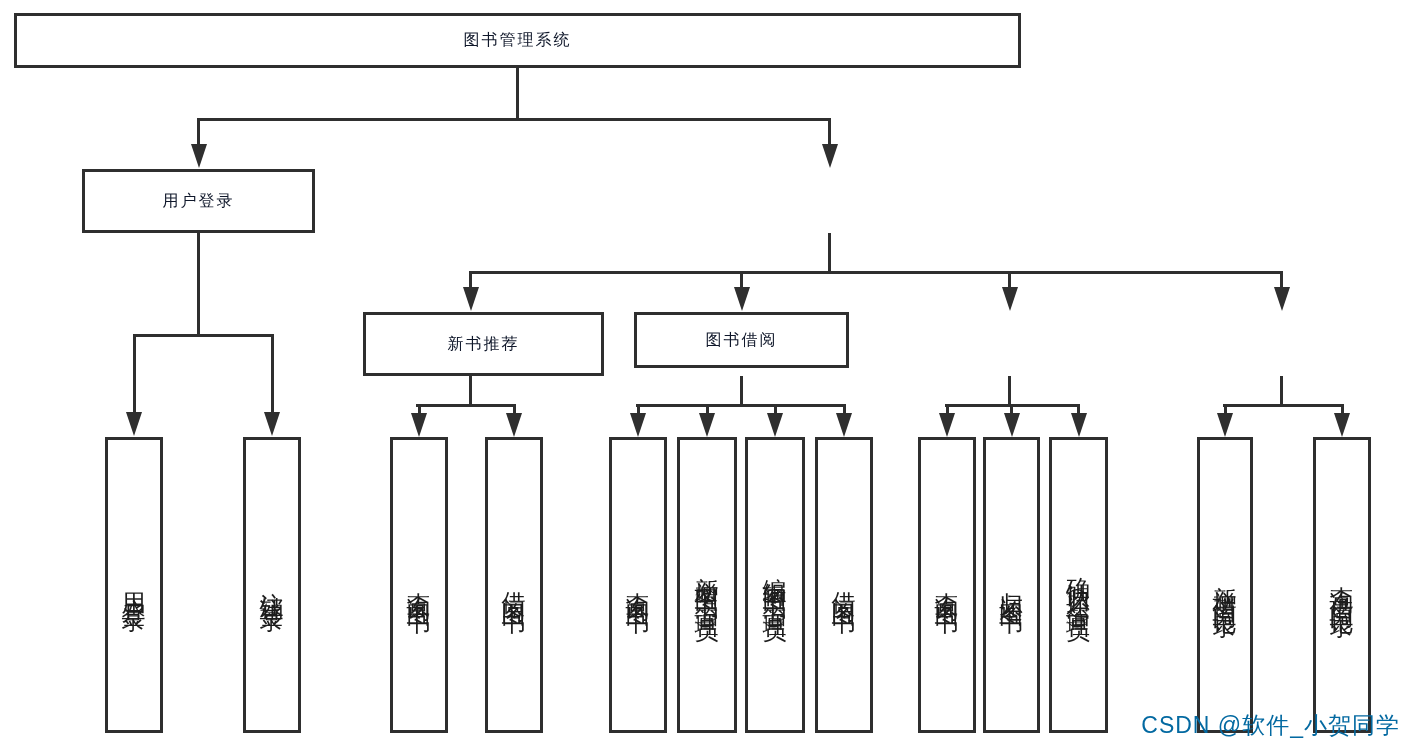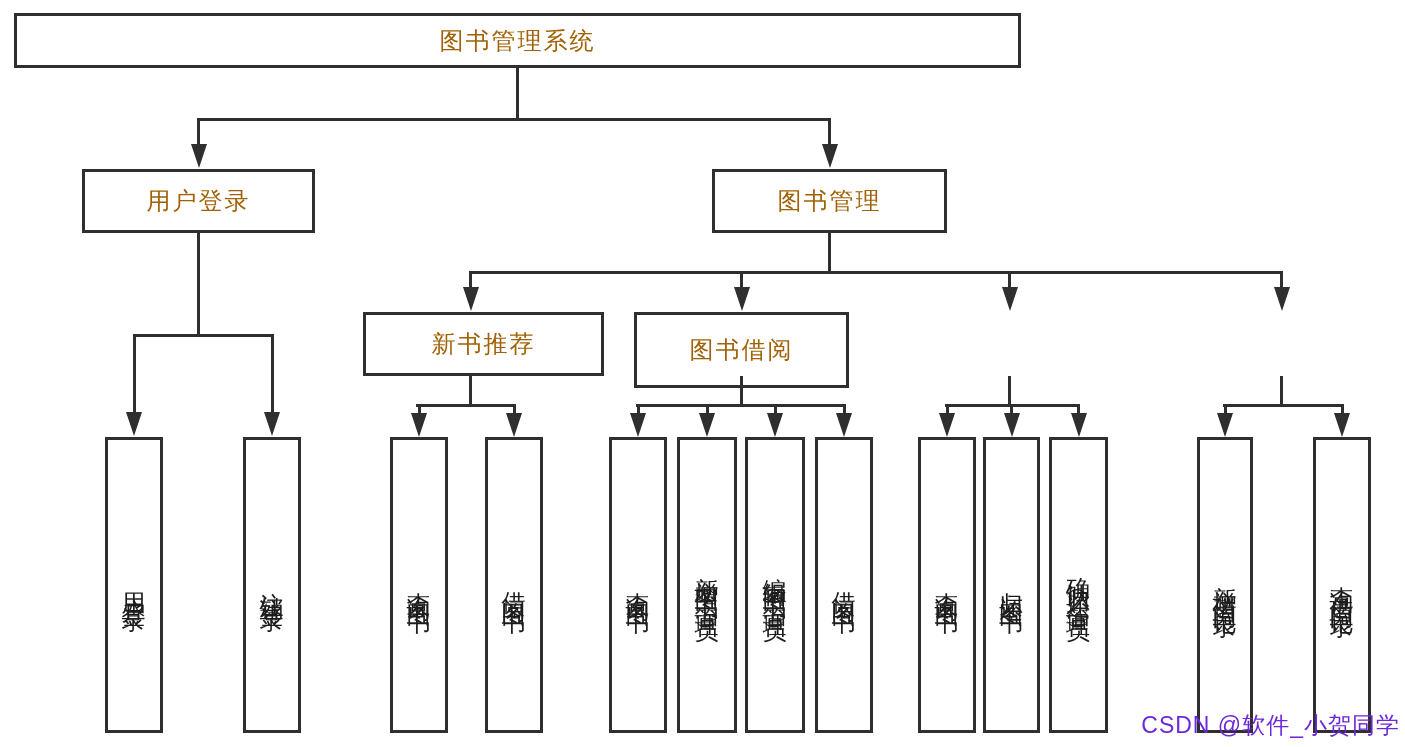--- a/index.html
+++ b/index.html
@@ -5,57 +5,54 @@
   html,body{margin:0;padding:0;background:#ffffff;}
   .stage{
     position:relative;width:1405px;height:747px;background:#ffffff;overflow:hidden;
     font-family:"Liberation Sans","DejaVu Sans",sans-serif;
   }
   .box{
     position:absolute;box-sizing:border-box;border:3px solid #2f2f2f;background:#ffffff;
     display:flex;align-items:center;justify-content:center;
   }
   .hbox .lbl{
-    font-size:24px;color:#a16207;letter-spacing:2px;white-space:nowrap;
+    font-size:16px;color:#0f172a;letter-spacing:2px;white-space:nowrap;
   }
   .vbox .lbl{
     writing-mode:vertical-lr;text-orientation:mixed;
     font-size:24px;color:#1c1c1c;letter-spacing:6px;line-height:1.05;white-space:nowrap;
   }
   .ln{position:absolute;background:#2f2f2f;}
   .arrow{
     position:absolute;width:0;height:0;
     border-left:8px solid transparent;border-right:8px solid transparent;
     border-top:24px solid #2f2f2f;
   }
   .watermark{
     position:absolute;right:5px;bottom:6px;z-index:5;
-    color:#6d28d9;font-size:23px;letter-spacing:1px;white-space:nowrap;
+    color:#0369a1;font-size:23px;letter-spacing:1px;white-space:nowrap;
   }
 </style>
 </head>
 <body>
 
 <div class="stage">
 
   <div class="box hbox" style="left:14px;top:13px;width:1007px;height:55px">
     <span class="lbl">图书管理系统</span>
   </div>
 
   <div class="box hbox" style="left:82px;top:169px;width:233px;height:64px">
     <span class="lbl">用户登录</span>
   </div>
-  <div class="box hbox" style="left:712px;top:169px;width:235px;height:64px">
-    <span class="lbl">图书管理</span>
-  </div>
 
   <div class="box hbox" style="left:363px;top:312px;width:241px;height:64px">
     <span class="lbl">新书推荐</span>
   </div>
-  <div class="box hbox" style="left:634px;top:312px;width:215px;height:76px">
+  <div class="box hbox" style="left:634px;top:312px;width:215px;height:56px">
     <span class="lbl">图书借阅</span>
   </div>
 
   <div class="box vbox" style="left:105px;top:437px;width:58px;height:296px">
     <span class="lbl">用户登录</span>
   </div>
   <div class="box vbox" style="left:243px;top:437px;width:58px;height:296px">
     <span class="lbl">注销登录</span>
   </div>
   <div class="box vbox" style="left:390px;top:437px;width:58px;height:296px">

